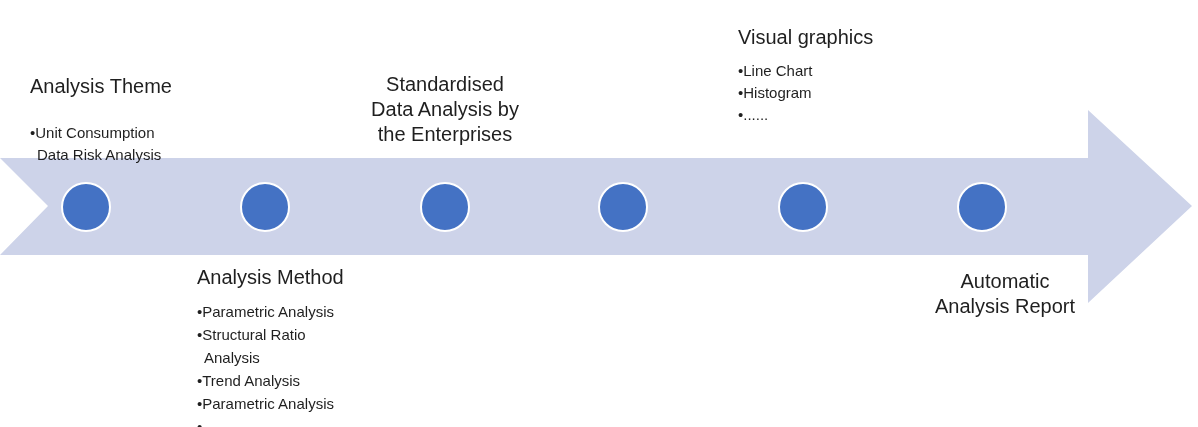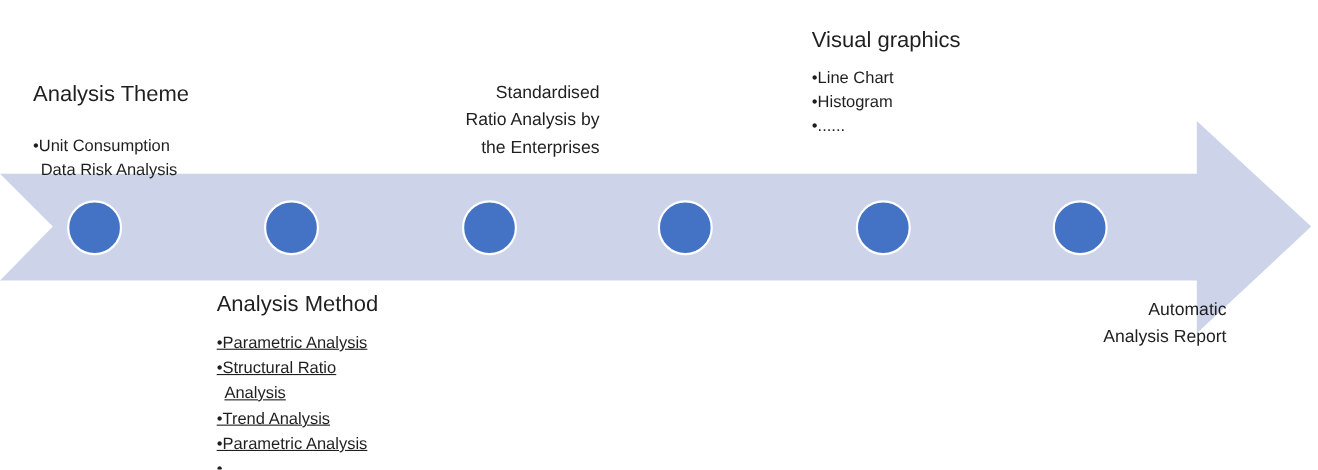--- a/index.html
+++ b/index.html
@@ -20,23 +20,23 @@
     line-height: 24px;
     white-space: nowrap;
   }
   .bullets { margin-top: 11px; }
   .bullet-item {
     font-size: 15px;
     line-height: 22px;
     padding-left: 7px;
     text-indent: -7px;
   }
-  .bullets.wide-lines .bullet-item { line-height: 23px; text-decoration: underline; }
+  .bullets.wide-lines .bullet-item { line-height: 23px; }
   .centered { text-align: center; }
-  .centered .line { font-size: 16px; line-height: 25px; white-space: nowrap; text-align: right; }
+  .centered .line { font-size: 20px; line-height: 25px; white-space: nowrap; }
 </style>
 </head>
 <body>
 
 <div id="canvas">
 
   <svg id="arrow-svg" width="1198" height="427" viewBox="0 0 1198 427">
     <polygon points="0,158 1088,158 1088,110 1192,206 1088,303 1088,255 0,255 48,206" fill="#CDD3E9"></polygon>
     <circle class="dot" cx="86" cy="207" r="24" fill="#4472C4"></circle>
     <circle class="dot" cx="265" cy="207" r="24" fill="#4472C4"></circle>
@@ -59,21 +59,21 @@
         <div class="bullet-item">•Parametric Analysis</div>
         <div class="bullet-item">•Structural Ratio Analysis</div>
         <div class="bullet-item">•Trend Analysis</div>
         <div class="bullet-item">•Parametric Analysis</div>
         <div class="bullet-item">•......</div>
       </div>
   </div>
 
   <div class="label centered" style="left:345px; top:72px; width:200px;">
     <div class="line">Standardised</div>
-    <div class="line">Ratio Analysis by</div>
+    <div class="line">Data Analysis by</div>
     <div class="line">the Enterprises</div>
   </div>
 
 
   <div class="label" style="left:738px; top:25px;">
     <div class="heading">Visual graphics</div>
     <div class="bullets" style="width:150px;">
         <div class="bullet-item">•Line Chart</div>
         <div class="bullet-item">•Histogram</div>
         <div class="bullet-item">•......</div>

